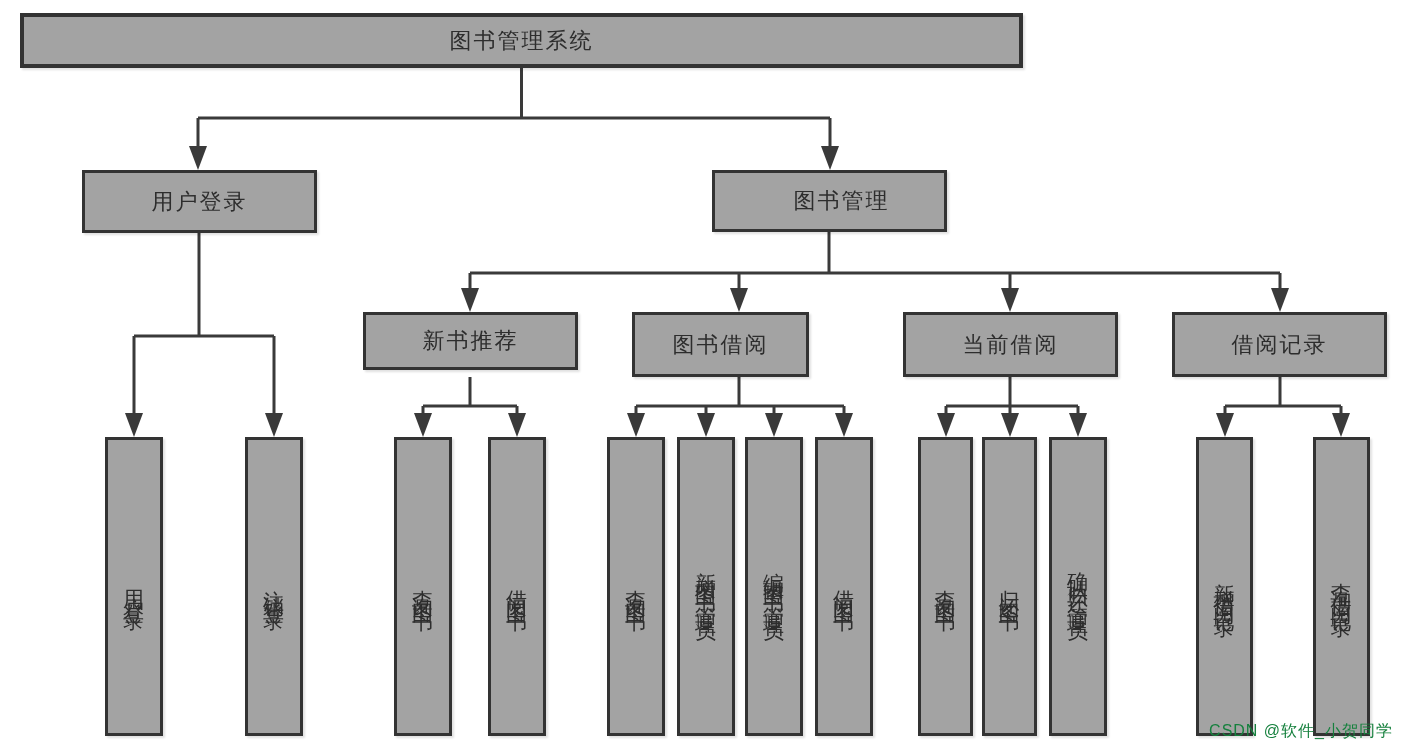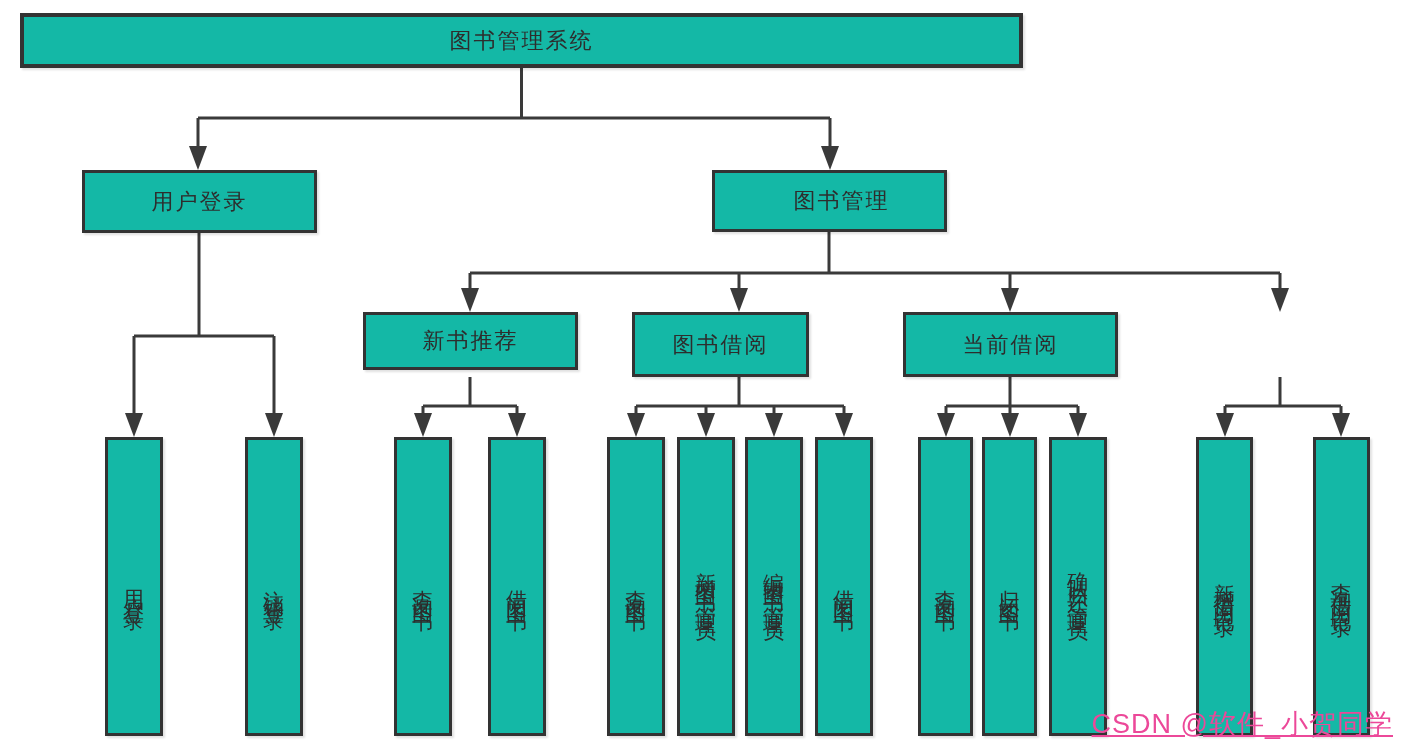--- a/index.html
+++ b/index.html
@@ -6,47 +6,46 @@
   #stage{
     position:relative;
     width:1405px;height:747px;
     background:#ffffff;
     font-family:"Liberation Sans","DejaVu Sans",sans-serif;
     overflow:hidden;
   }
   #connectors{position:absolute;left:0;top:0;z-index:0;}
   .node{
     position:absolute;
-    background:#14b8a6;
+    background:#a3a3a3;
     border:3px solid #333333;
     box-sizing:border-box;
     display:flex;align-items:center;justify-content:center;
     color:#2d2d2d;
     z-index:1;
     box-shadow:2px 2px 2px rgba(0,0,0,0.12);
   }
   .node.root{border-width:4px;font-size:22px;letter-spacing:2px;}
   .node.branch{font-size:22px;letter-spacing:2px;}
   .node.leaf{font-size:21px;}
   .vtext{
     writing-mode:vertical-rl;
     text-orientation:mixed;
     letter-spacing:7px;
     line-height:1;
     white-space:nowrap;
   }
   #watermark{
     position:absolute;
     right:12px;bottom:5px;
-    font-size:27px;
-    color:#ec4899;
+    font-size:16px;
+    color:#15803d;
     z-index:2;
     letter-spacing:1px;
     white-space:nowrap;
-    text-decoration:underline;
   }
   
   #n-root {left:20px;  top:13px;  width:1003px;height:55px;}
   #n-user {left:82px;  top:170px; width:235px; height:63px;}
   #n-mgmt {left:712px; top:170px; width:235px; height:62px;padding-left:24px;}
   #n-rec  {left:363px; top:312px; width:215px; height:58px;}
   #n-bor  {left:632px; top:312px; width:177px; height:65px;}
   #n-cur  {left:903px; top:312px; width:215px; height:65px;text-align:right;}
   #n-log  {left:1172px;top:312px; width:215px; height:65px;}
   .leaf{top:437px;height:299px;width:58px;}
@@ -139,20 +138,23 @@
 
   <div id="n-rec" class="node branch">
     <span>新书推荐</span>
   </div>
   <div id="n-bor" class="node branch">
     <span>图书借阅</span>
   </div>
   <div id="n-cur" class="node branch">
     <span>当前借阅</span>
   </div>
+  <div id="n-log" class="node branch">
+    <span>借阅记录</span>
+  </div>
 
   <div id="l-login" class="node leaf">
     <span class="vtext">用户登录</span>
   </div>
   <div id="l-logout" class="node leaf">
     <span class="vtext">注销登录</span>
   </div>
 
   <div id="l-rec-q" class="node leaf">
     <span class="vtext">查询图书</span>

